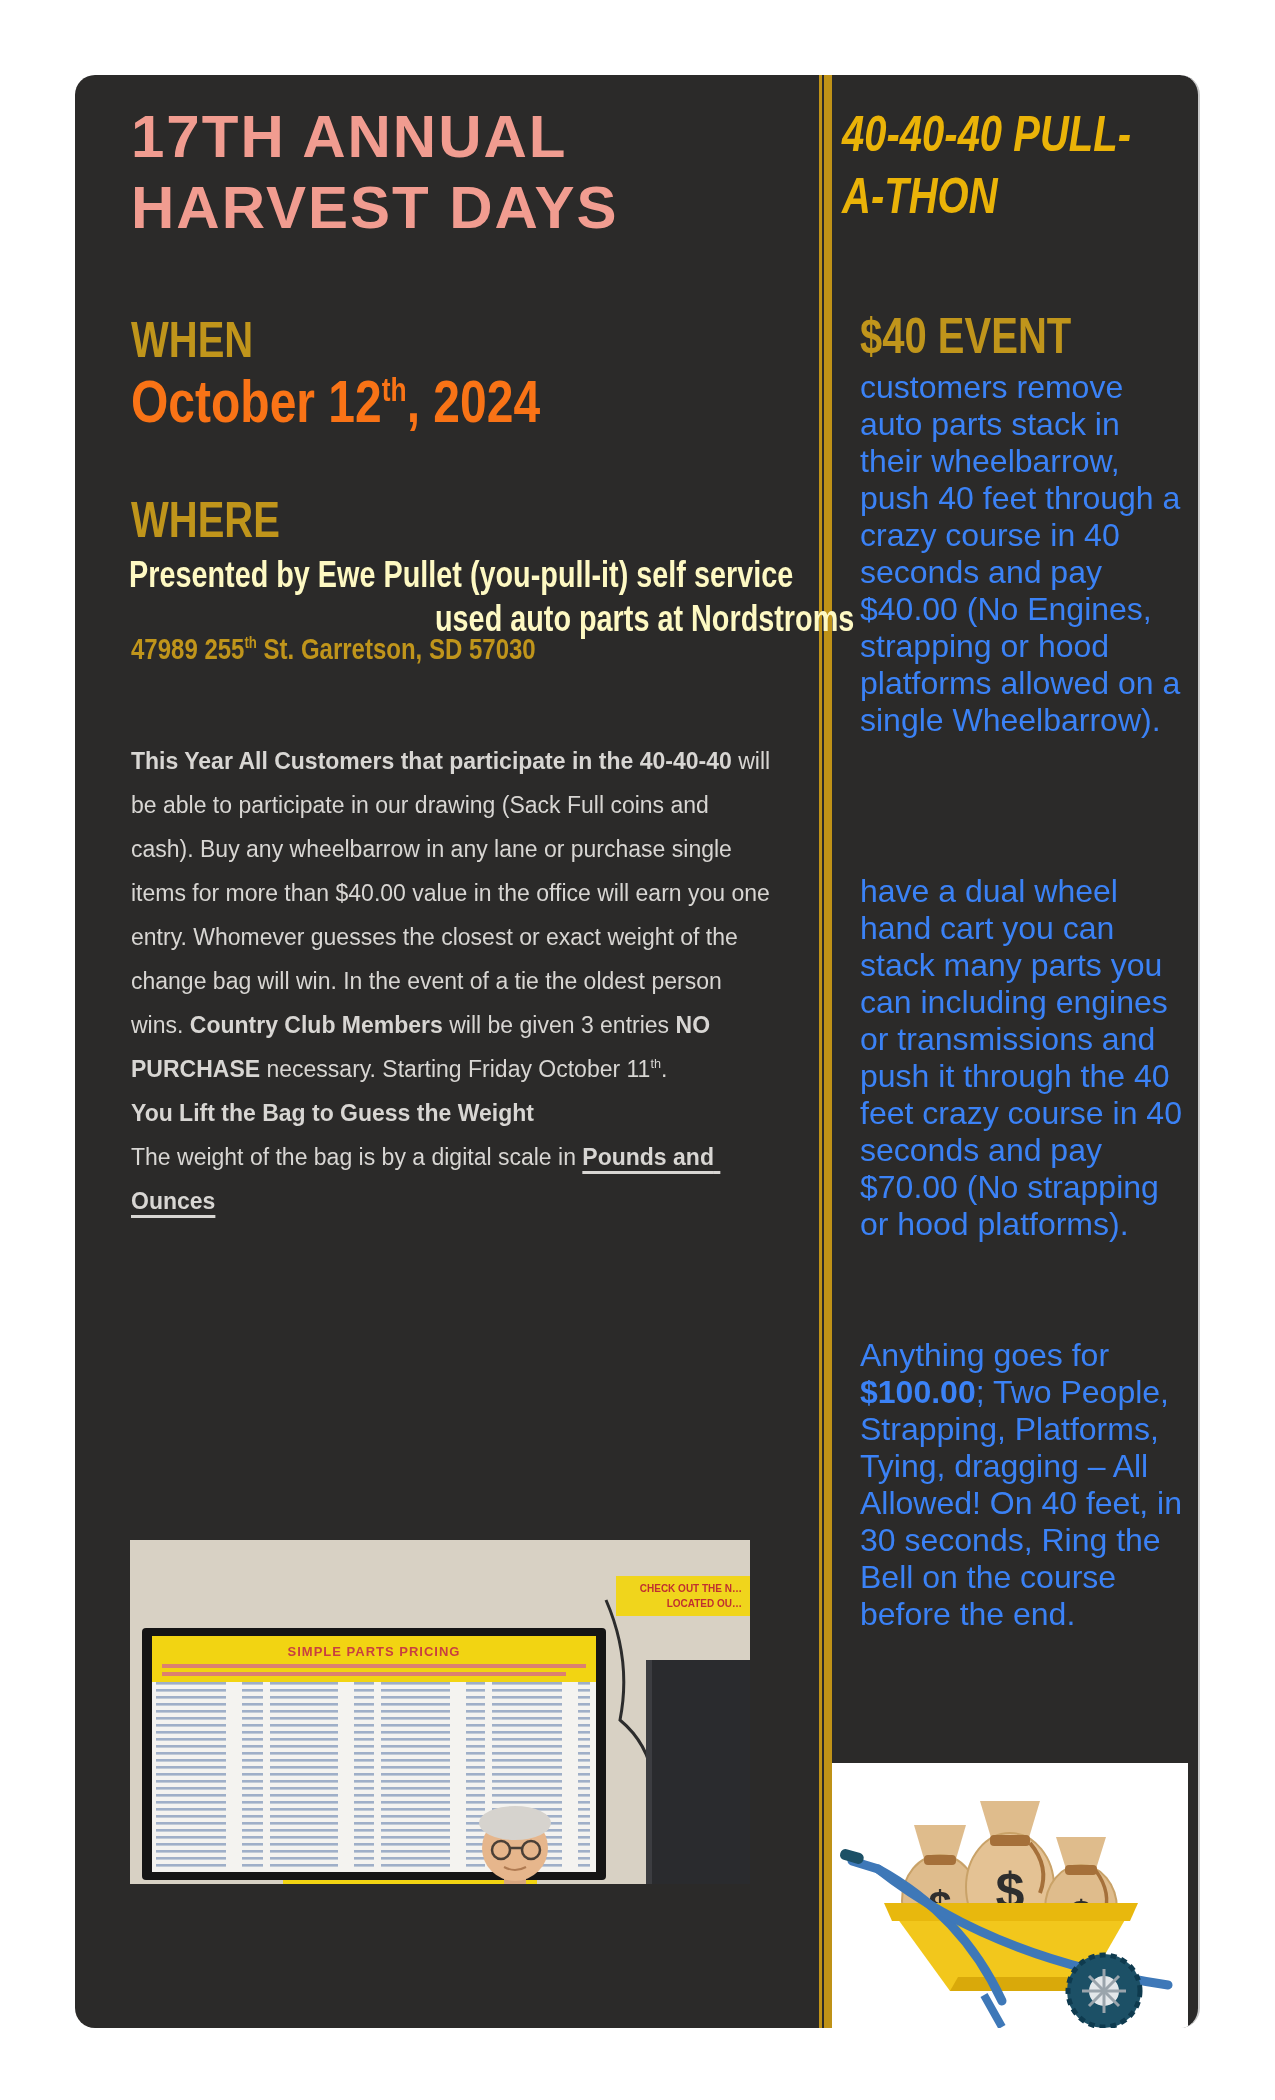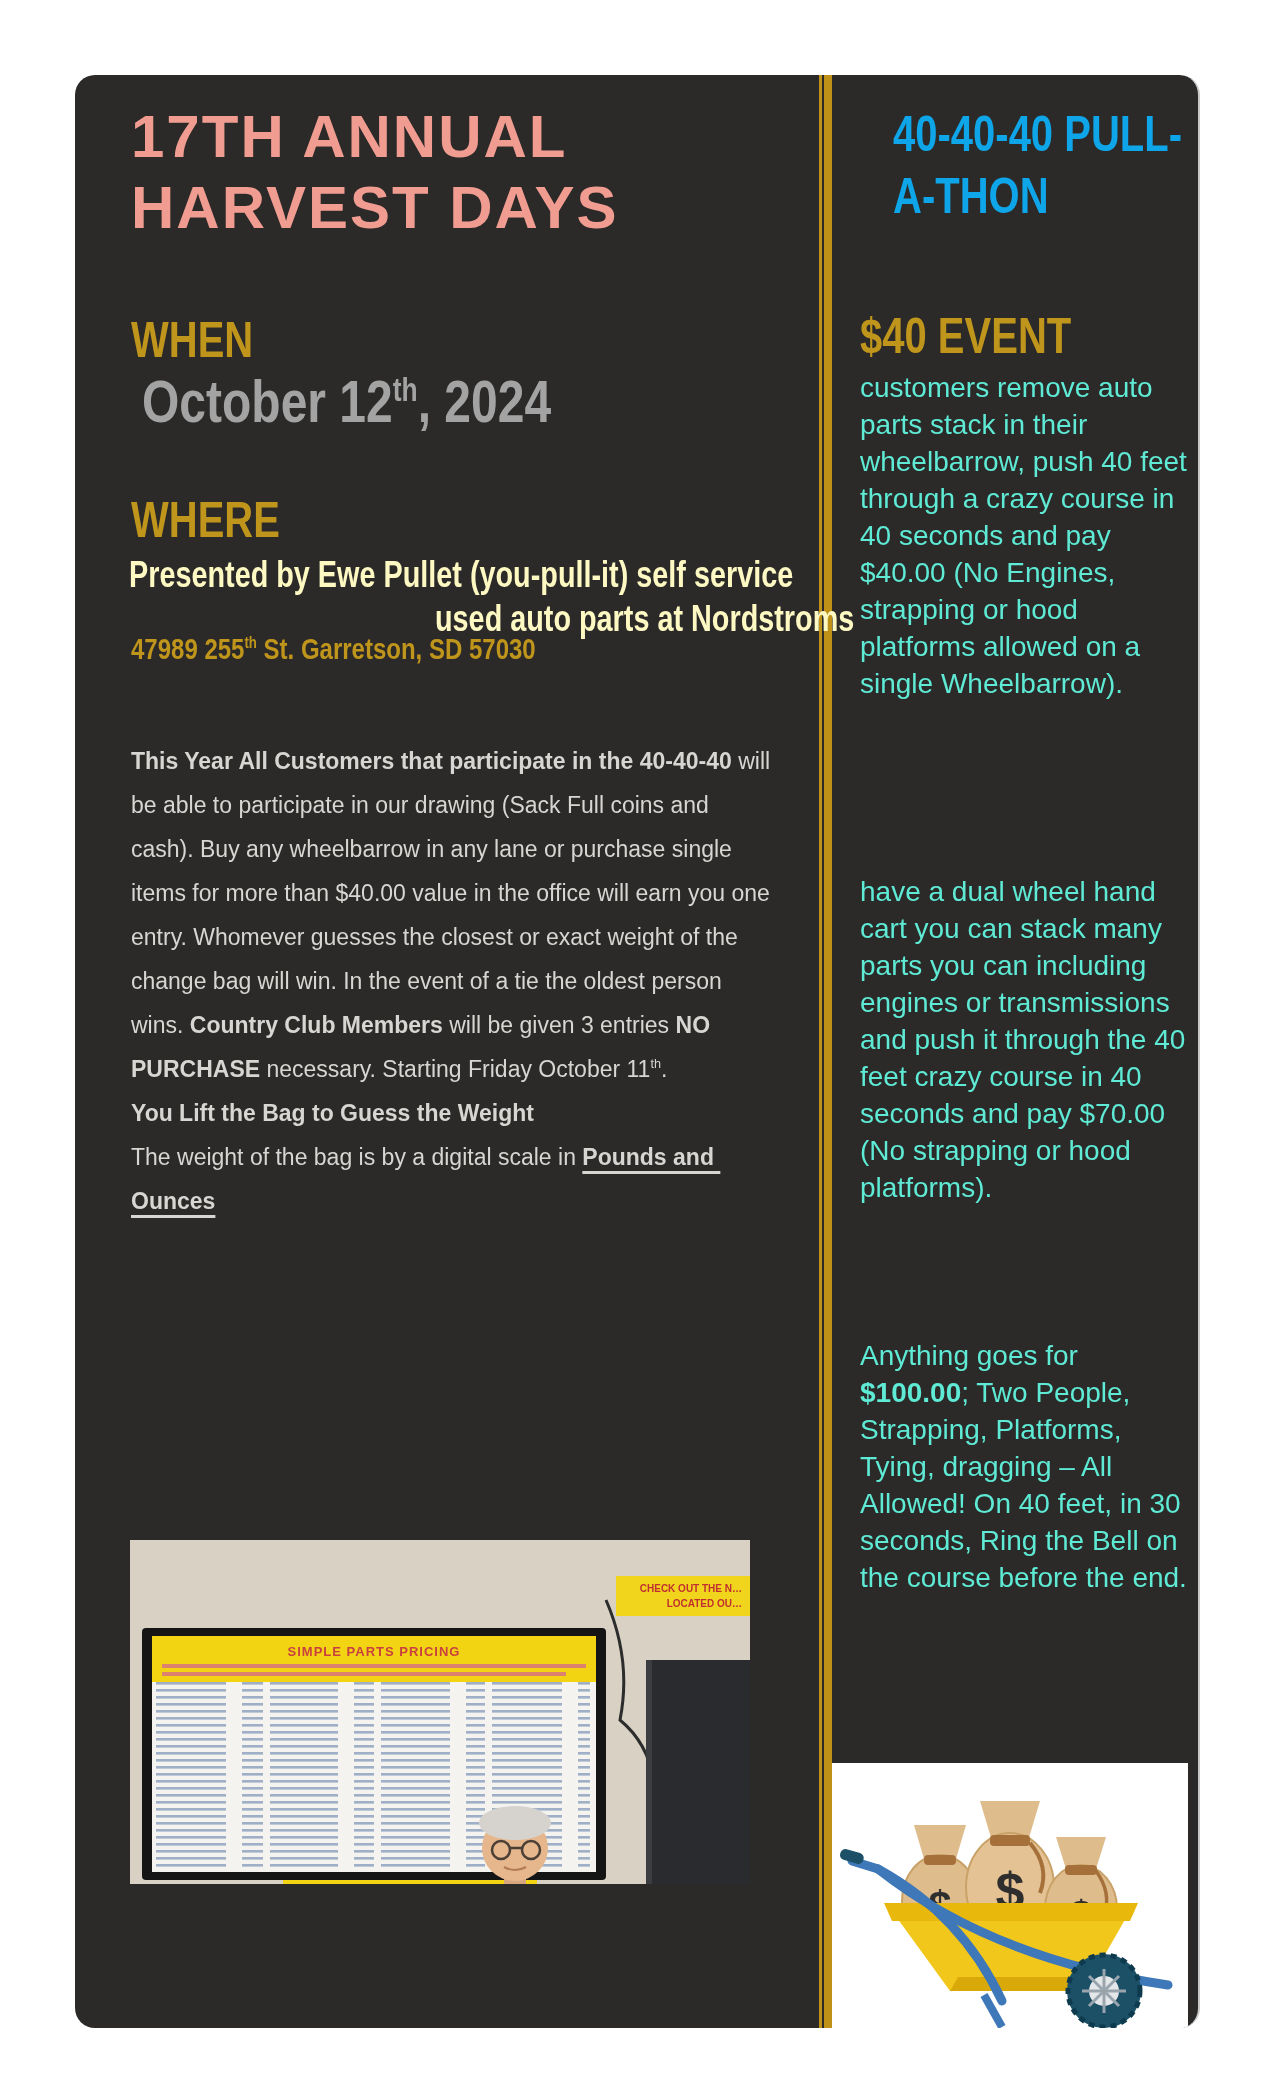--- a/index.html
+++ b/index.html
@@ -9,32 +9,32 @@
          background:#2B2A29;overflow:hidden;border-right:2px solid #C9C9C9;border-radius:20px;}
   .abs{position:absolute;}
   .divider{position:absolute;left:744px;top:0;width:13px;height:100%;
            background:linear-gradient(90deg,#BF9217 0 3px,#2B2A29 3px 5px,#BF9217 5px 13px);}
   .cond{display:inline-block;transform:scaleX(0.8);transform-origin:0 50%;
         white-space:nowrap;font-weight:700;}
   .gold{color:#C0951B;}
   .title{left:56px;top:26px;font-weight:700;font-size:60px;line-height:71px;
          letter-spacing:2px;color:#F19C90;}
   .when-label{left:56px;top:236px;}
-  .when-date{left:67px;top:294px;color:#a3a3a3;}
+  .when-date{left:56px;top:294px;color:#f97316;}
   .h-cond{font-size:50px;line-height:58px;}
   .d-cond{font-size:60px;line-height:66px;}
   .where-label{left:56px;top:416px;}
   .where-lines{left:54px;top:478px;color:#fef9c3;text-align:right;}
   .wl-cond{font-size:36px;line-height:44px;}
   .address{left:56px;top:556px;}
   .a-cond{font-size:30px;line-height:36px;}
   .body-par{font-size:23px;line-height:44px;color:#D8D6D3;white-space:pre-wrap;}
   .pos-body{left:56px;top:664px;width:640px;}
-  .body-sm{font-size:28px;line-height:37px;color:#5eead4;white-space:pre-wrap;}
-  .rhead{left:818px;top:28px;color:#0ea5e9;}
+  .body-sm{font-size:32px;line-height:37px;color:#3b82f6;white-space:pre-wrap;}
+  .rhead{left:767px;top:28px;color:#eab308;font-style:italic;}
   .rh-cond{font-size:50px;line-height:62px;}
   .s40-label{left:785px;top:232px;}
   .s40-body{left:785px;top:294px;width:330px;}
   .s70-label{left:785px;top:736px;}
   .s70-body{left:785px;top:798px;width:330px;}
   .out-label{left:785px;top:1200px;}
   .out-body{left:785px;top:1262px;width:330px;}
   .photo{left:55px;top:1465px;width:620px;height:344px;overflow:hidden;}
   .wb{left:757px;top:1688px;width:356px;height:265px;background:#FFFFFF;overflow:hidden;}
   .b{font-weight:700;}

